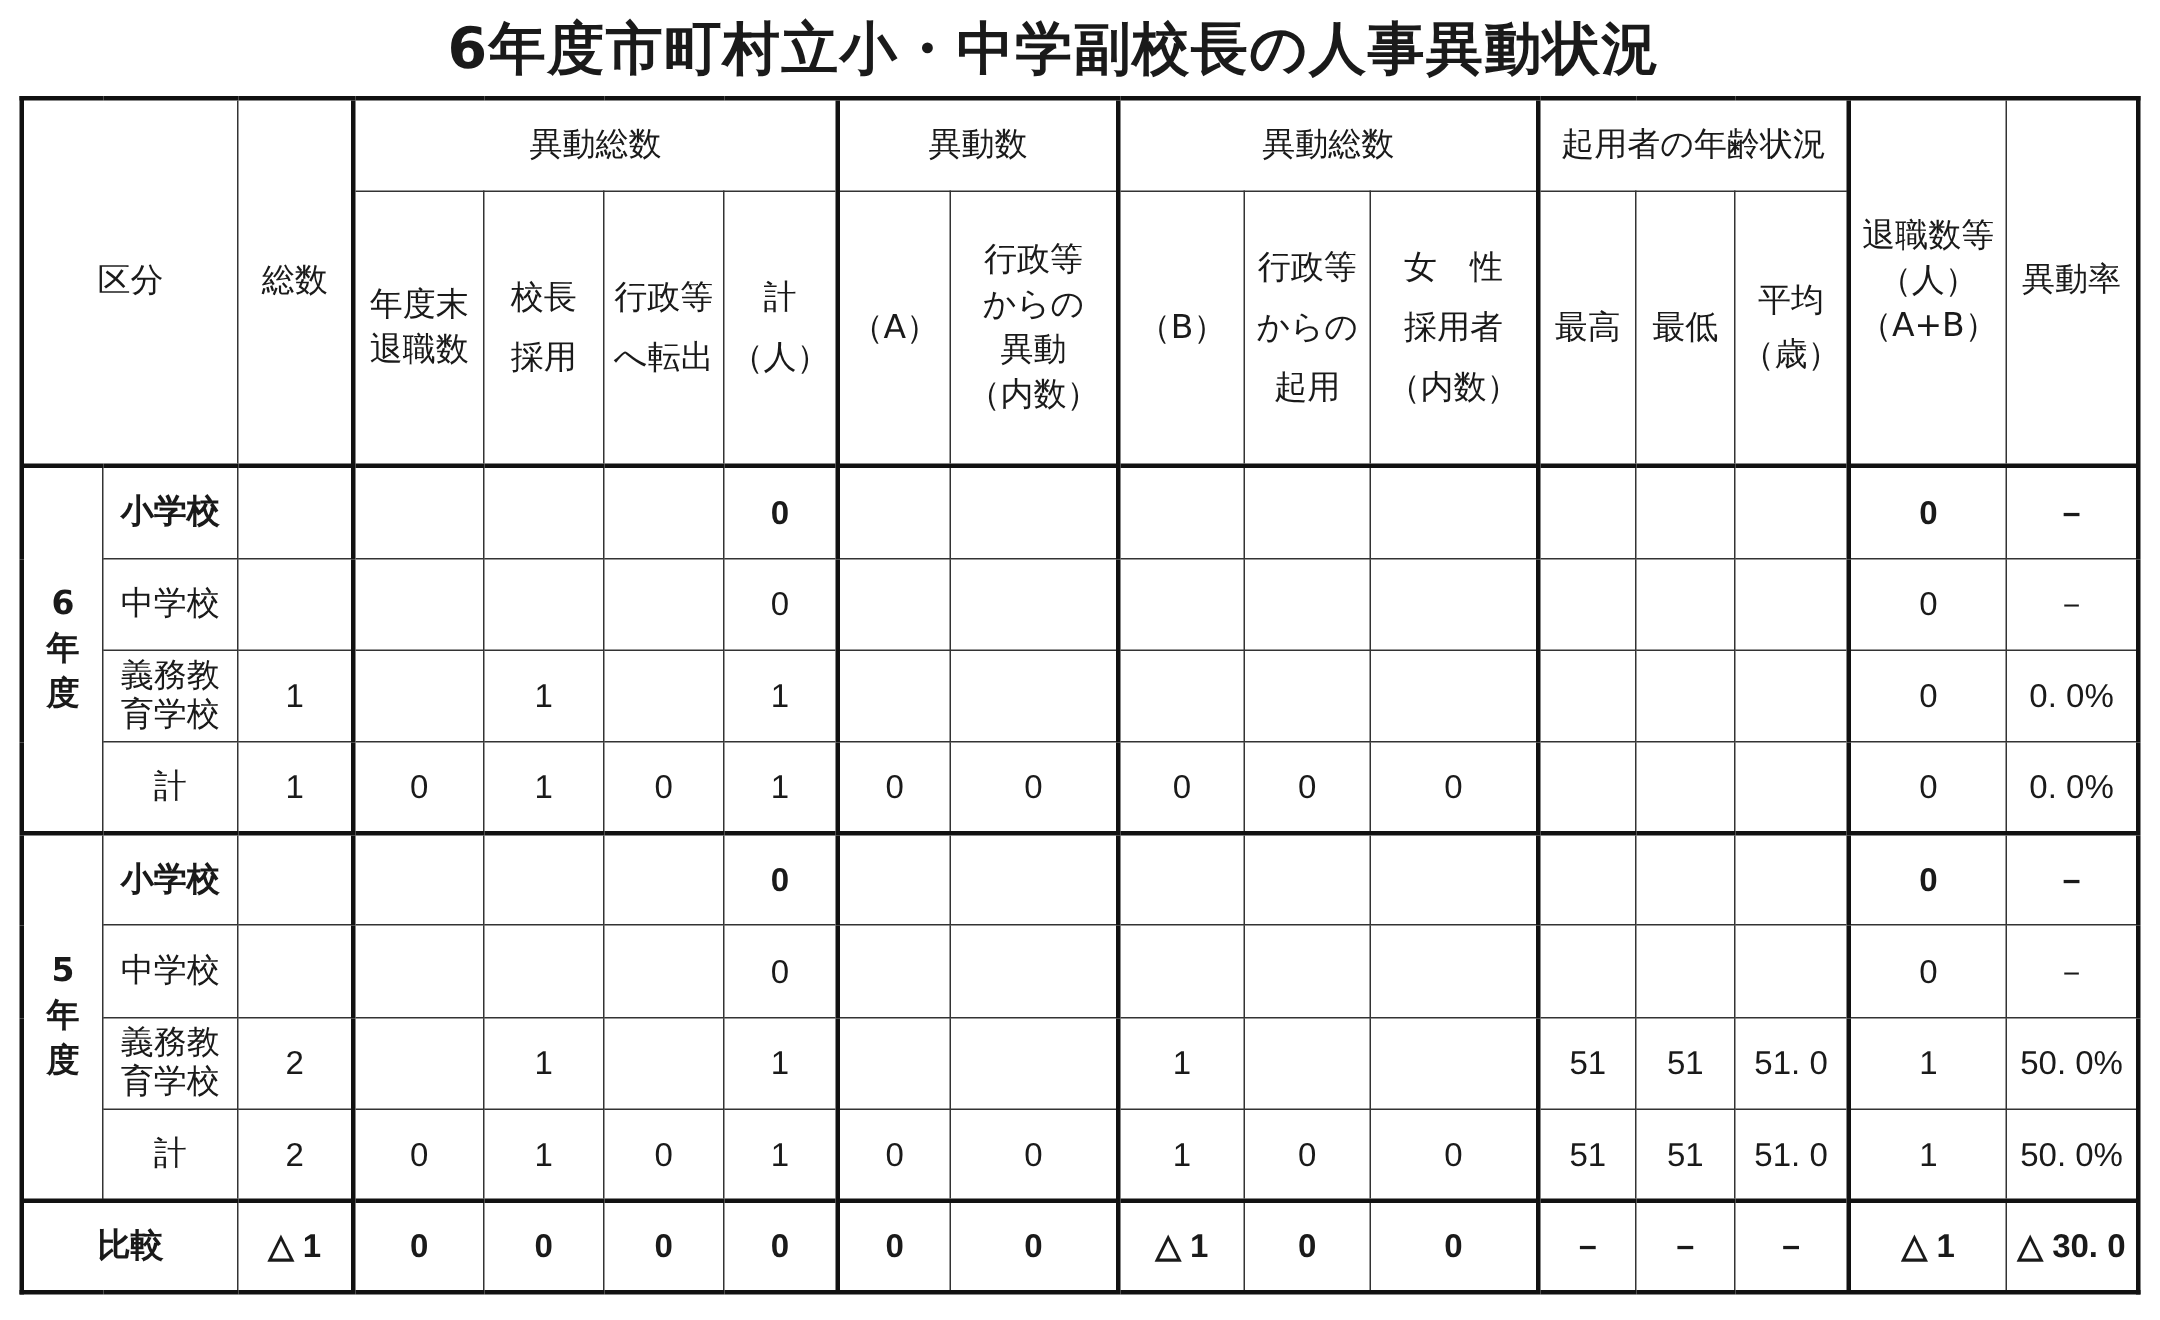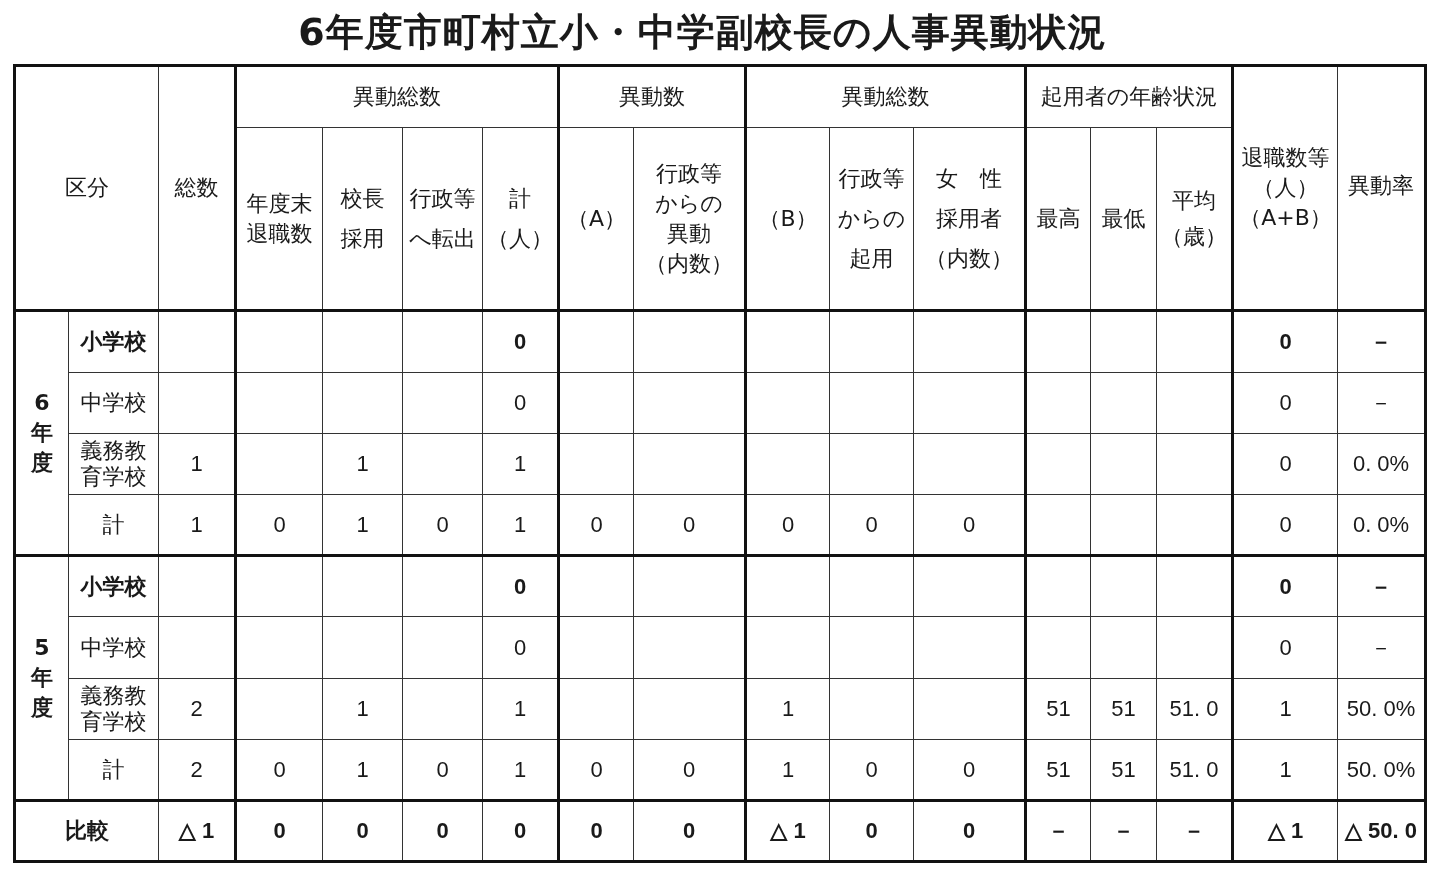--- a/index.html
+++ b/index.html
@@ -279,16 +279,16 @@
     <td class="num bt outer-b">0</td>
     <td class="num bt outer-b bl">0</td>
     <td class="num bt outer-b">0</td>
     <td class="num bt outer-b bl">△ 1</td>
     <td class="num bt outer-b">0</td>
     <td class="num bt outer-b">0</td>
     <td class="num bt outer-b bl" style="text-align:center;padding-right:0">－</td>
     <td class="num bt outer-b" style="text-align:center;padding-right:0">－</td>
     <td class="num bt outer-b">－</td>
     <td class="num bt outer-b bl">△ 1</td>
-    <td class="num bt outer-b outer-r">△ 50. 0</td>
+    <td class="num bt outer-b outer-r">△ 30. 0</td>
   </tr>
 </tbody>
   </table>
 
 </body></html>

